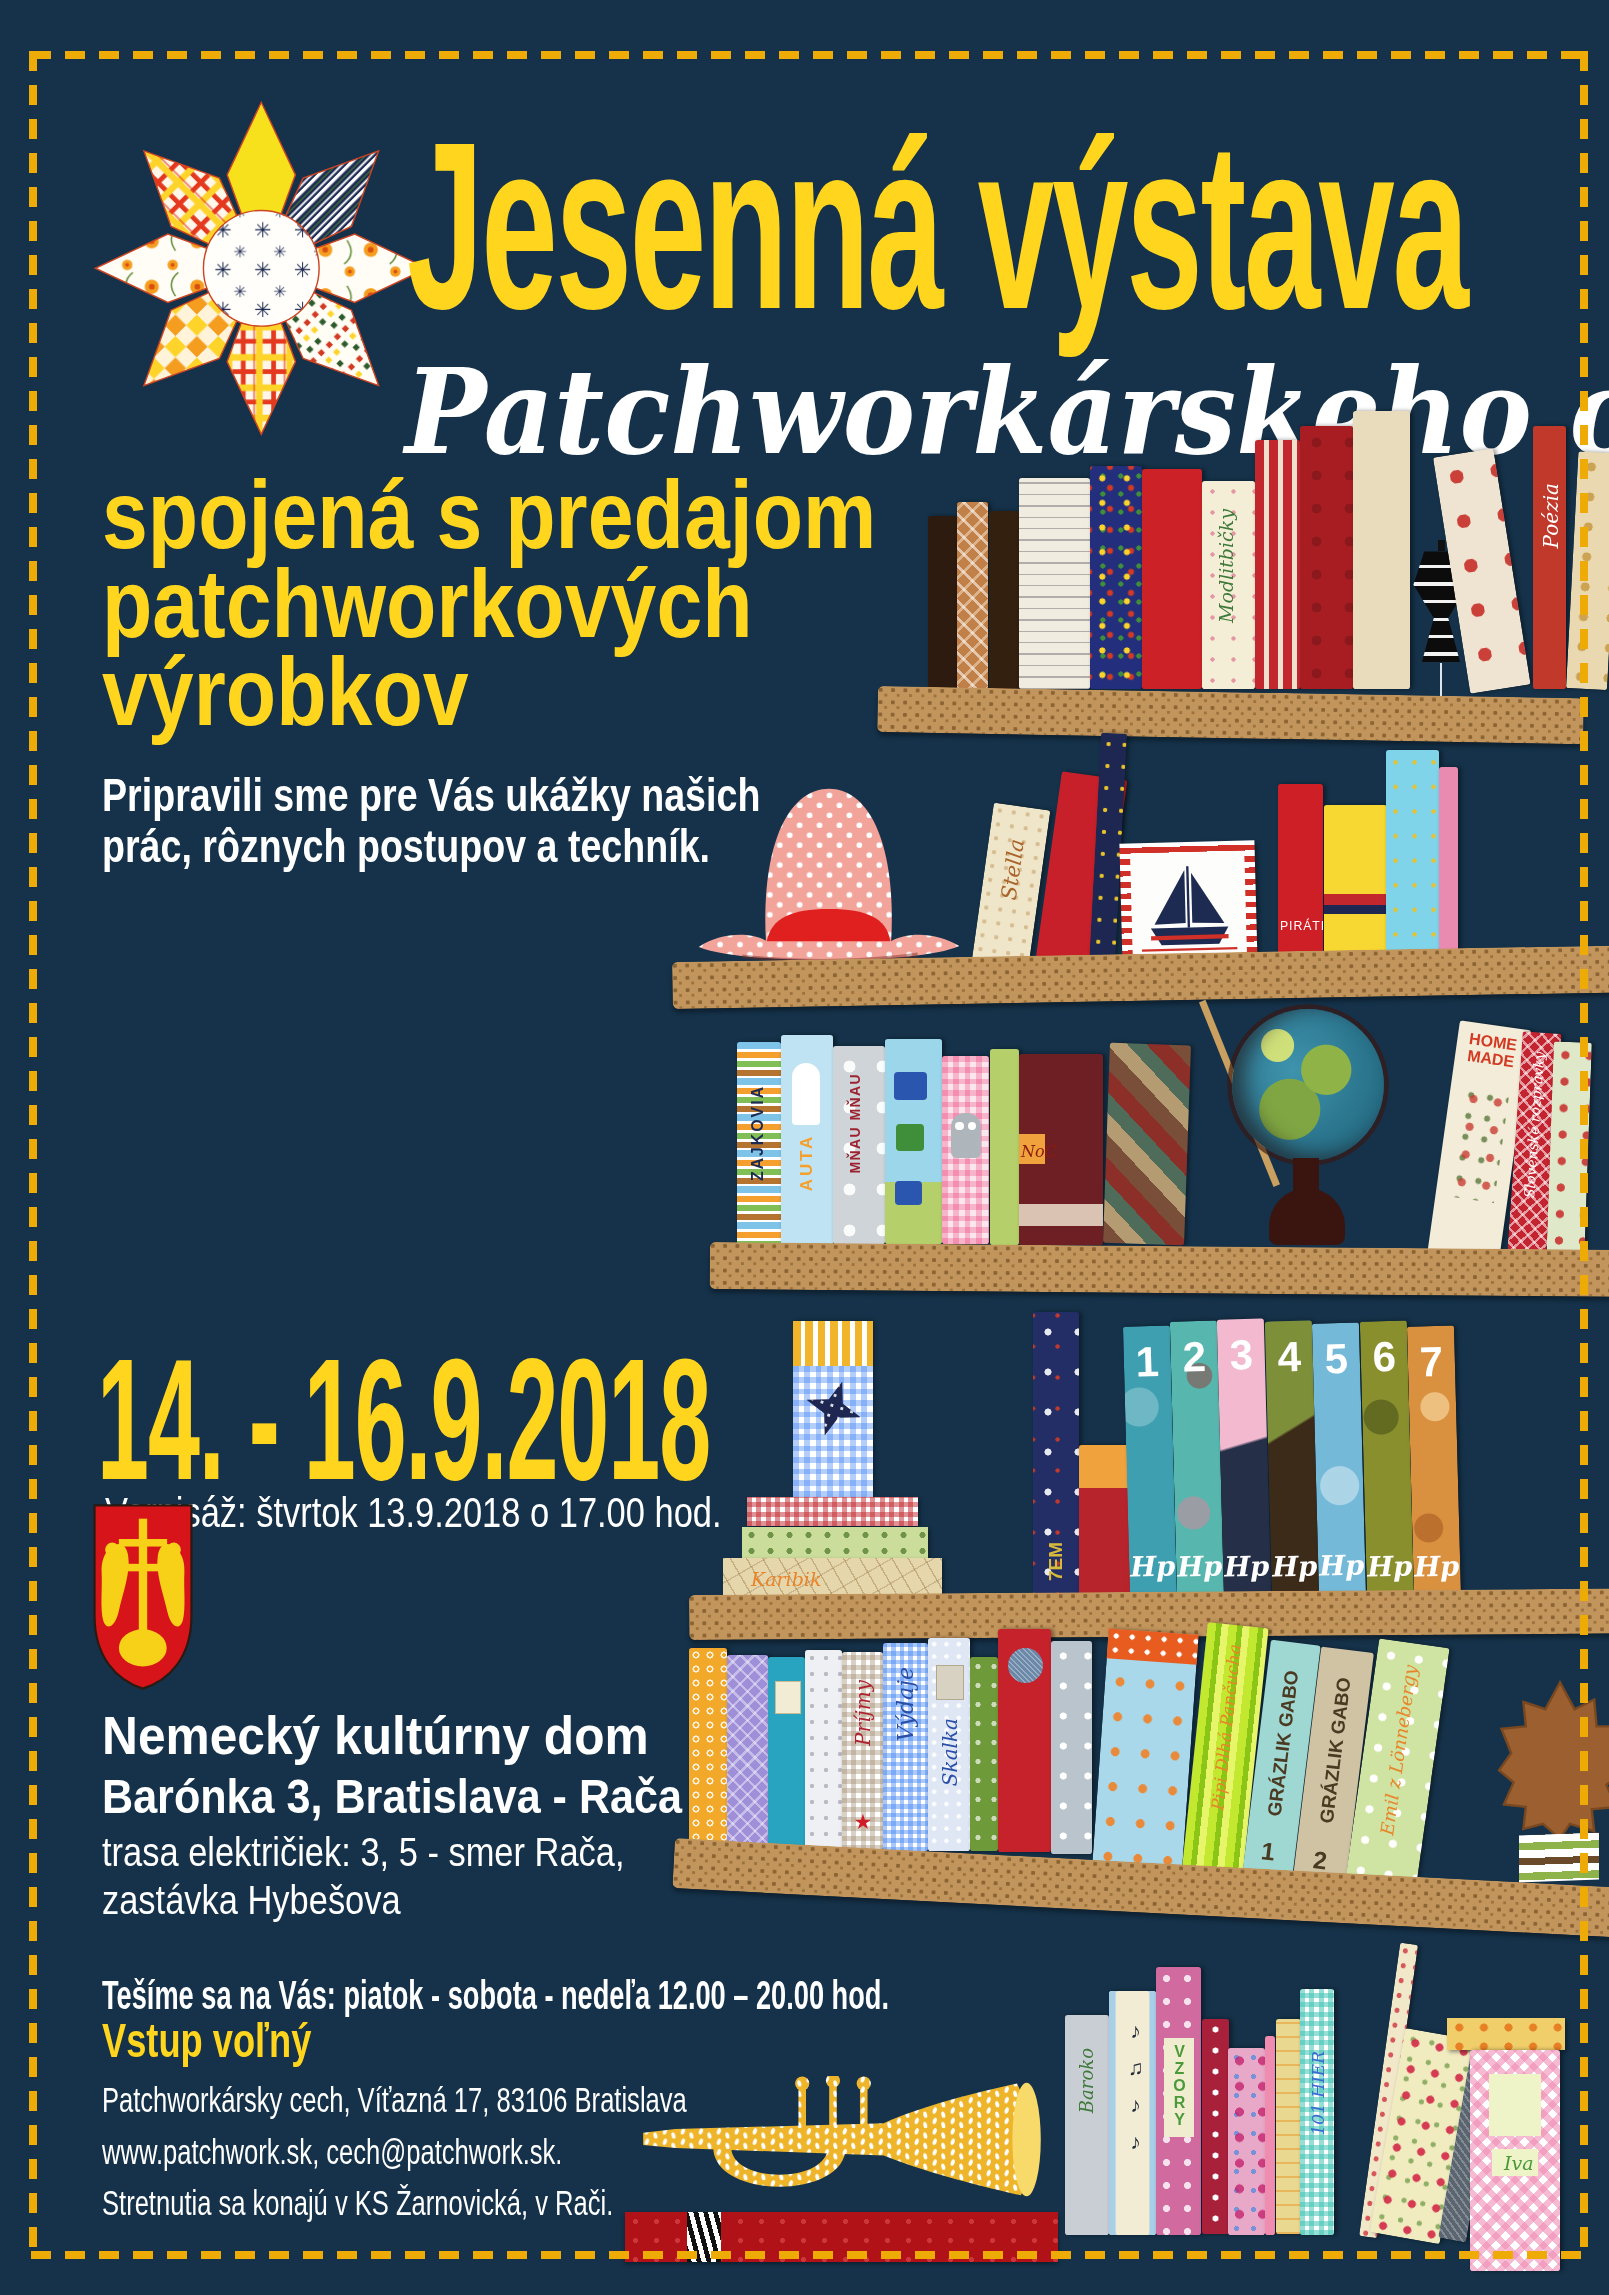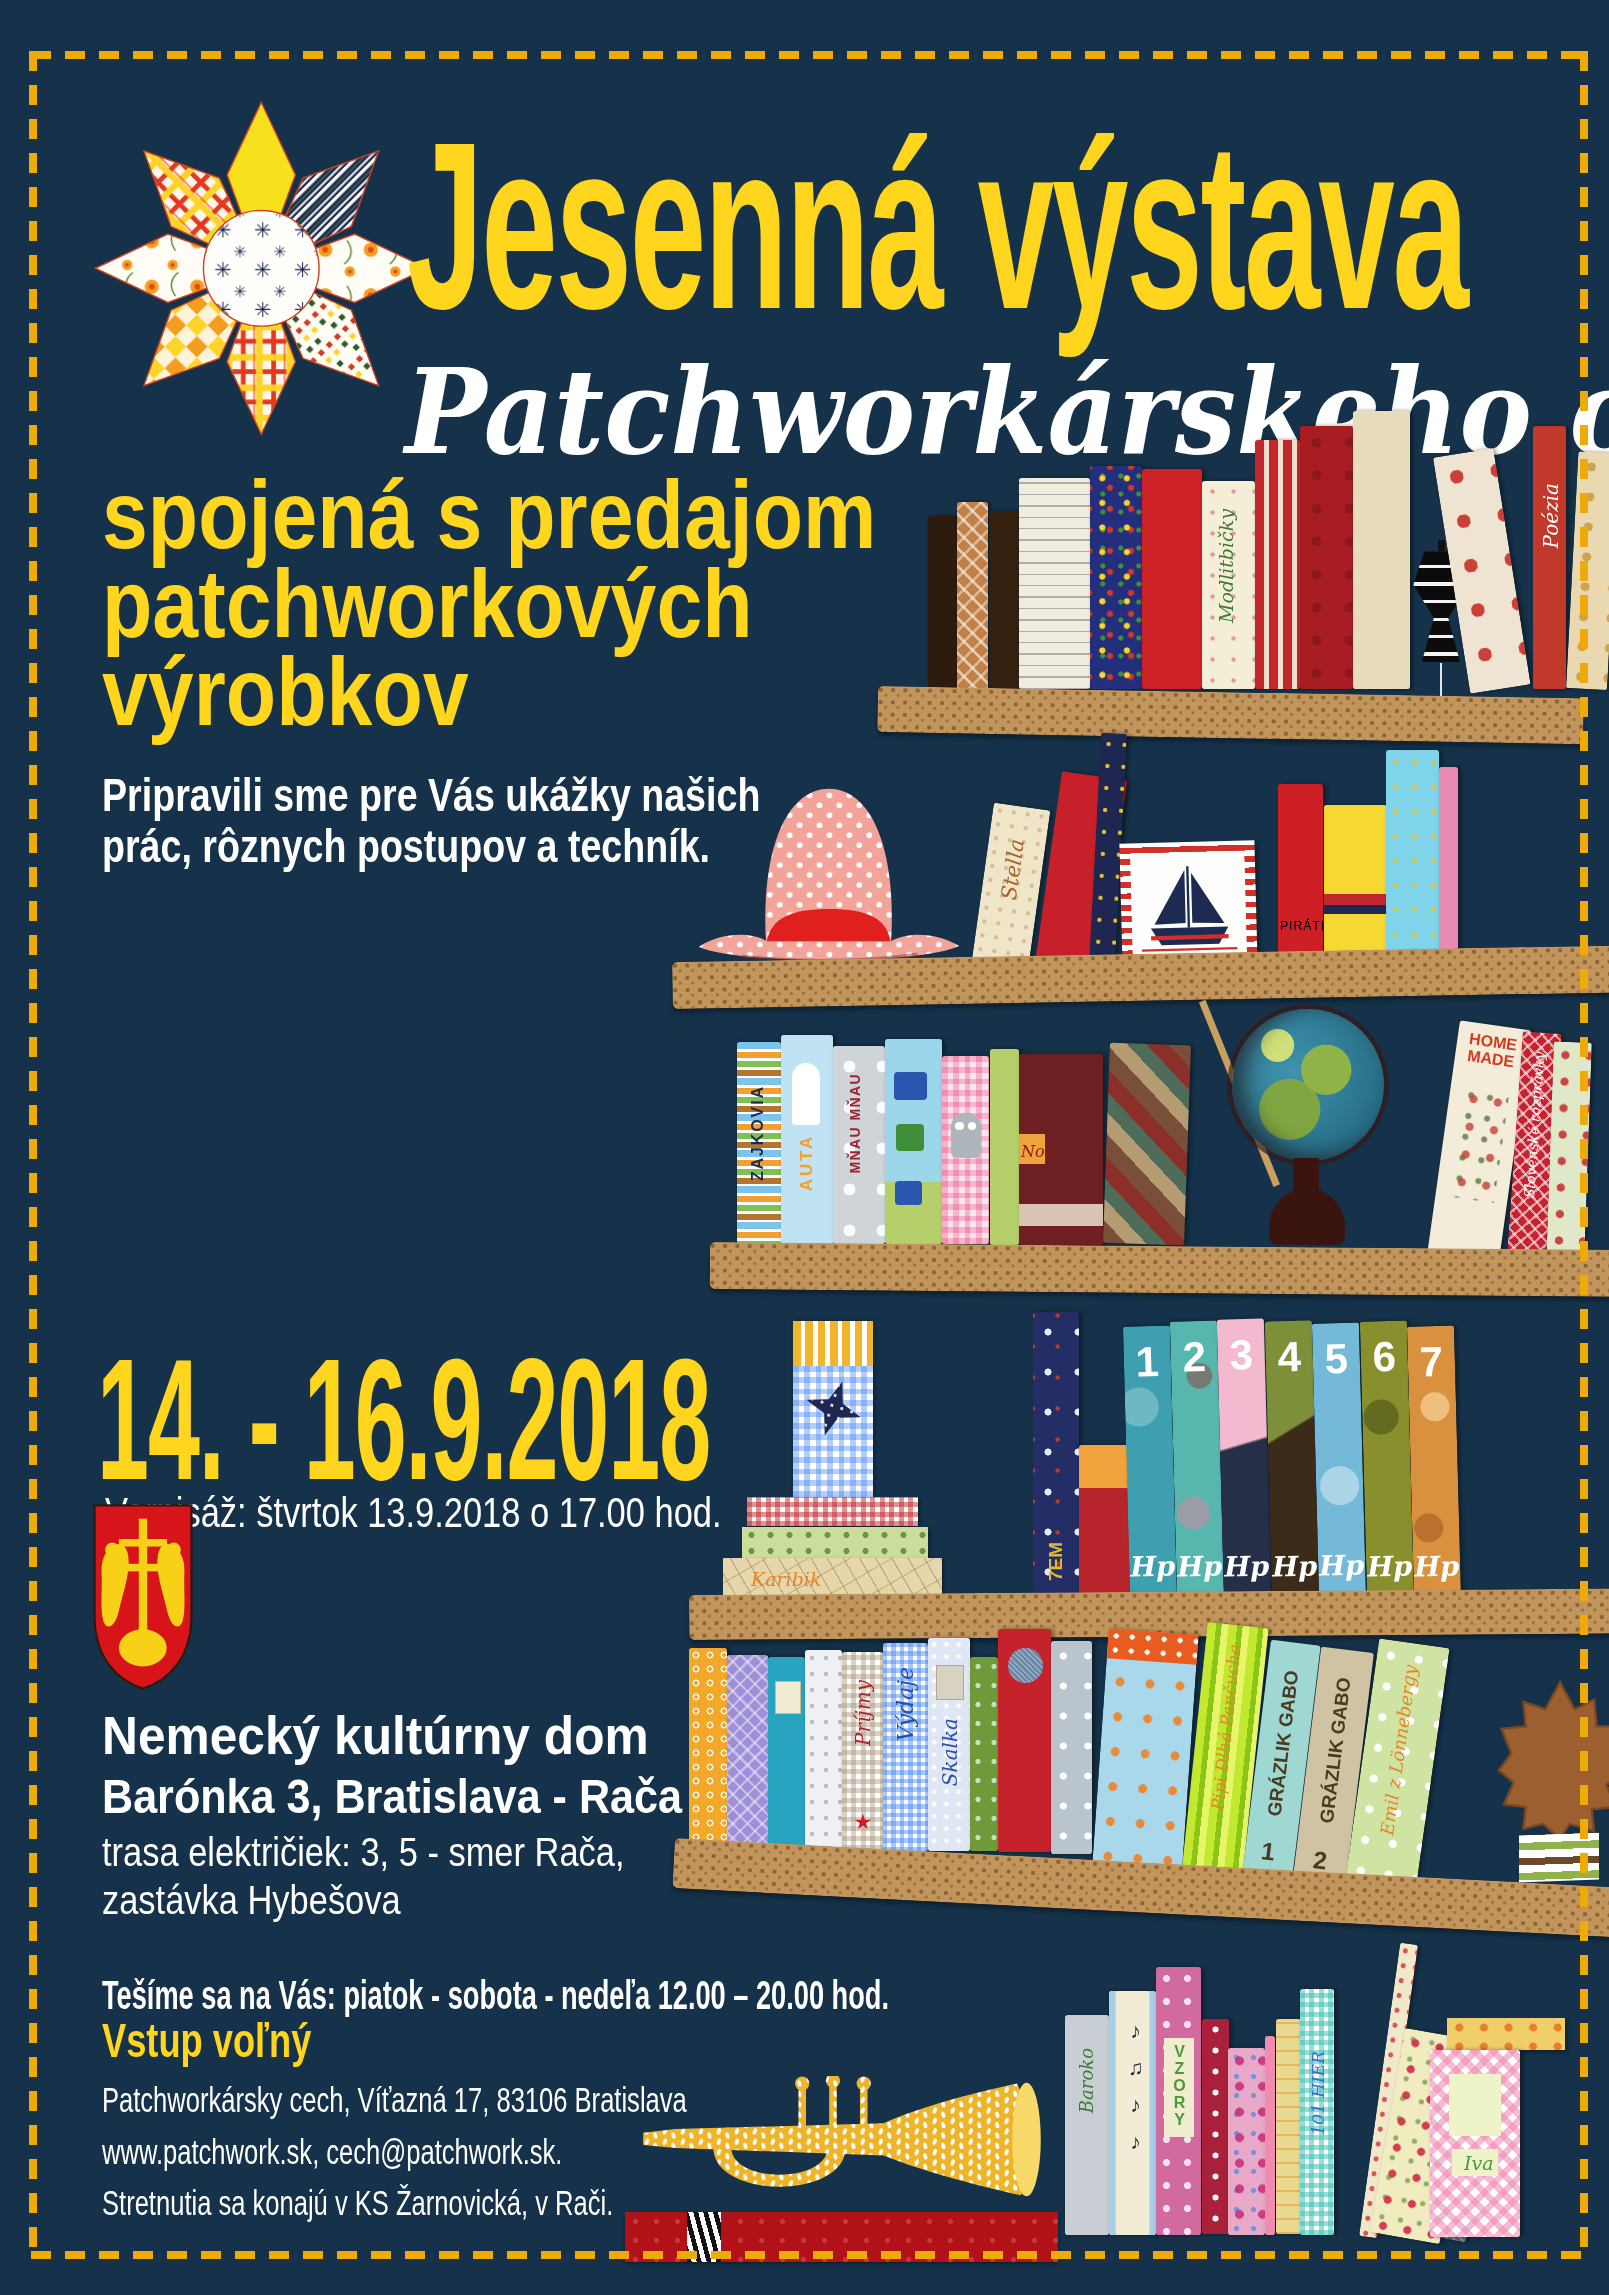--- a/index.html
+++ b/index.html
@@ -211,21 +211,21 @@
       <rect x="118" y="30" width="5" height="130" fill="#1d2a52"></rect>
       <polygon points="114,38 114,150 48,152" fill="#1d2a52"></polygon>
       <polygon points="128,44 128,150 196,152" fill="#1d2a52"></polygon>
       <path d="M40,160 L204,160 L184,196 L62,196 Z" fill="#1d2a52"></path>
       <rect x="40" y="176" width="164" height="9" fill="#d03028"></rect>
       <path d="M20,206 H222" stroke="#d03028" stroke-width="5"></path>
     </svg>
   </div>
 
   <div class="bk dotsWs" style="left:1278px;top:784px;width:45px;height:182px;background:#cf1f26">
-    <span style="position:absolute;bottom:33px;left:2px;font-size:12.3px;color:#000000;letter-spacing:0.9px">PIRÁTI</span>
+    <span style="position:absolute;bottom:33px;left:2px;font-size:12.3px;color:#ffffff;letter-spacing:0.9px">PIRÁTI</span>
   </div>
   <div class="bk" style="left:1324px;top:805px;width:63px;height:161px;
        background:linear-gradient(180deg,#f7d731 0 55%,#c1272d 55% 62%,#1d2752 62% 68%,#f7d731 68%)"></div>
   <div class="bk" style="left:1386px;top:750px;width:53px;height:215px;background:#7fd4ea;
        background-image:radial-gradient(circle,#e8c22a 0 1.9px,transparent 2.4px);background-size:19px 24.6px"></div>
   <div class="bk" style="left:1439px;top:767px;width:19px;height:199px;background:#e98bb0"></div>
 
   <div class="board" style="left:672px;top:962px;width:943px;height:47px;transform:rotate(-1deg)"></div>
 </div>
 
@@ -450,21 +450,21 @@
   </div>
   <div class="bk" style="left:1359px;top:1941px;width:18px;height:296px;background:#f0e8c8;transform:rotate(8deg);
        background-image:radial-gradient(circle,rgba(210,60,70,.85) 0 2.4px,transparent 2.8px);background-size:12.3px 15px"></div>
   <div class="bk" style="left:1369px;top:2031px;width:71px;height:207px;background:#f0ecc0;transform:rotate(10deg);
        background-image:radial-gradient(circle,rgba(210,40,70,.9) 0 3.8px,transparent 4.3px),radial-gradient(circle,rgba(120,160,80,.8) 0 2.4px,transparent 2.8px);
        background-size:24.6px 26.5px,19px 20px"></div>
   <div class="bk" style="left:1438px;top:2029px;width:28px;height:211px;background:#5a6570;transform:rotate(10deg);
        background-image:repeating-linear-gradient(45deg,rgba(255,255,255,.25) 0 1.9px,transparent 1.9px 5.7px)"></div>
   <div class="abs" style="left:1447px;top:2018px;width:118px;height:32px;background:#f0cf6a;
        background-image:radial-gradient(circle,rgba(230,120,30,.9) 0 3.8px,transparent 4.3px);background-size:24.6px 19px;box-shadow:1.9px 1.9px 3.8px rgba(0,0,0,.4)"></div>
-  <div class="bk" style="left:1430px;top:2050px;width:90px;height:187px;
+  <div class="bk" style="left:1470px;top:2050px;width:90px;height:221px;
        background:repeating-linear-gradient(45deg,rgba(240,140,180,.6) 0 6.6px,transparent 6.6px 13.3px),repeating-linear-gradient(-45deg,rgba(240,140,180,.6) 0 6.6px,transparent 6.6px 13.3px),#fff">
     <div class="abs" style="left:19px;top:24px;width:52px;height:62px;background:#eef3c8"></div>
     <div class="abs" style="left:22px;top:99px;width:46px;height:26.5px;background:#eef3c8"></div>
     <span class="script" style="position:absolute;left:34px;top:102px;font-size:19px;color:#4a9a3a">Iva</span>
   </div>
 
   <svg class="abs" style="left:642px;top:2076px" width="417" height="142" viewBox="0 0 880 300">
     <defs>
       <pattern id="tp" width="38" height="22" patternUnits="userSpaceOnUse">
         <rect width="38" height="22" fill="#efb52a"></rect>

